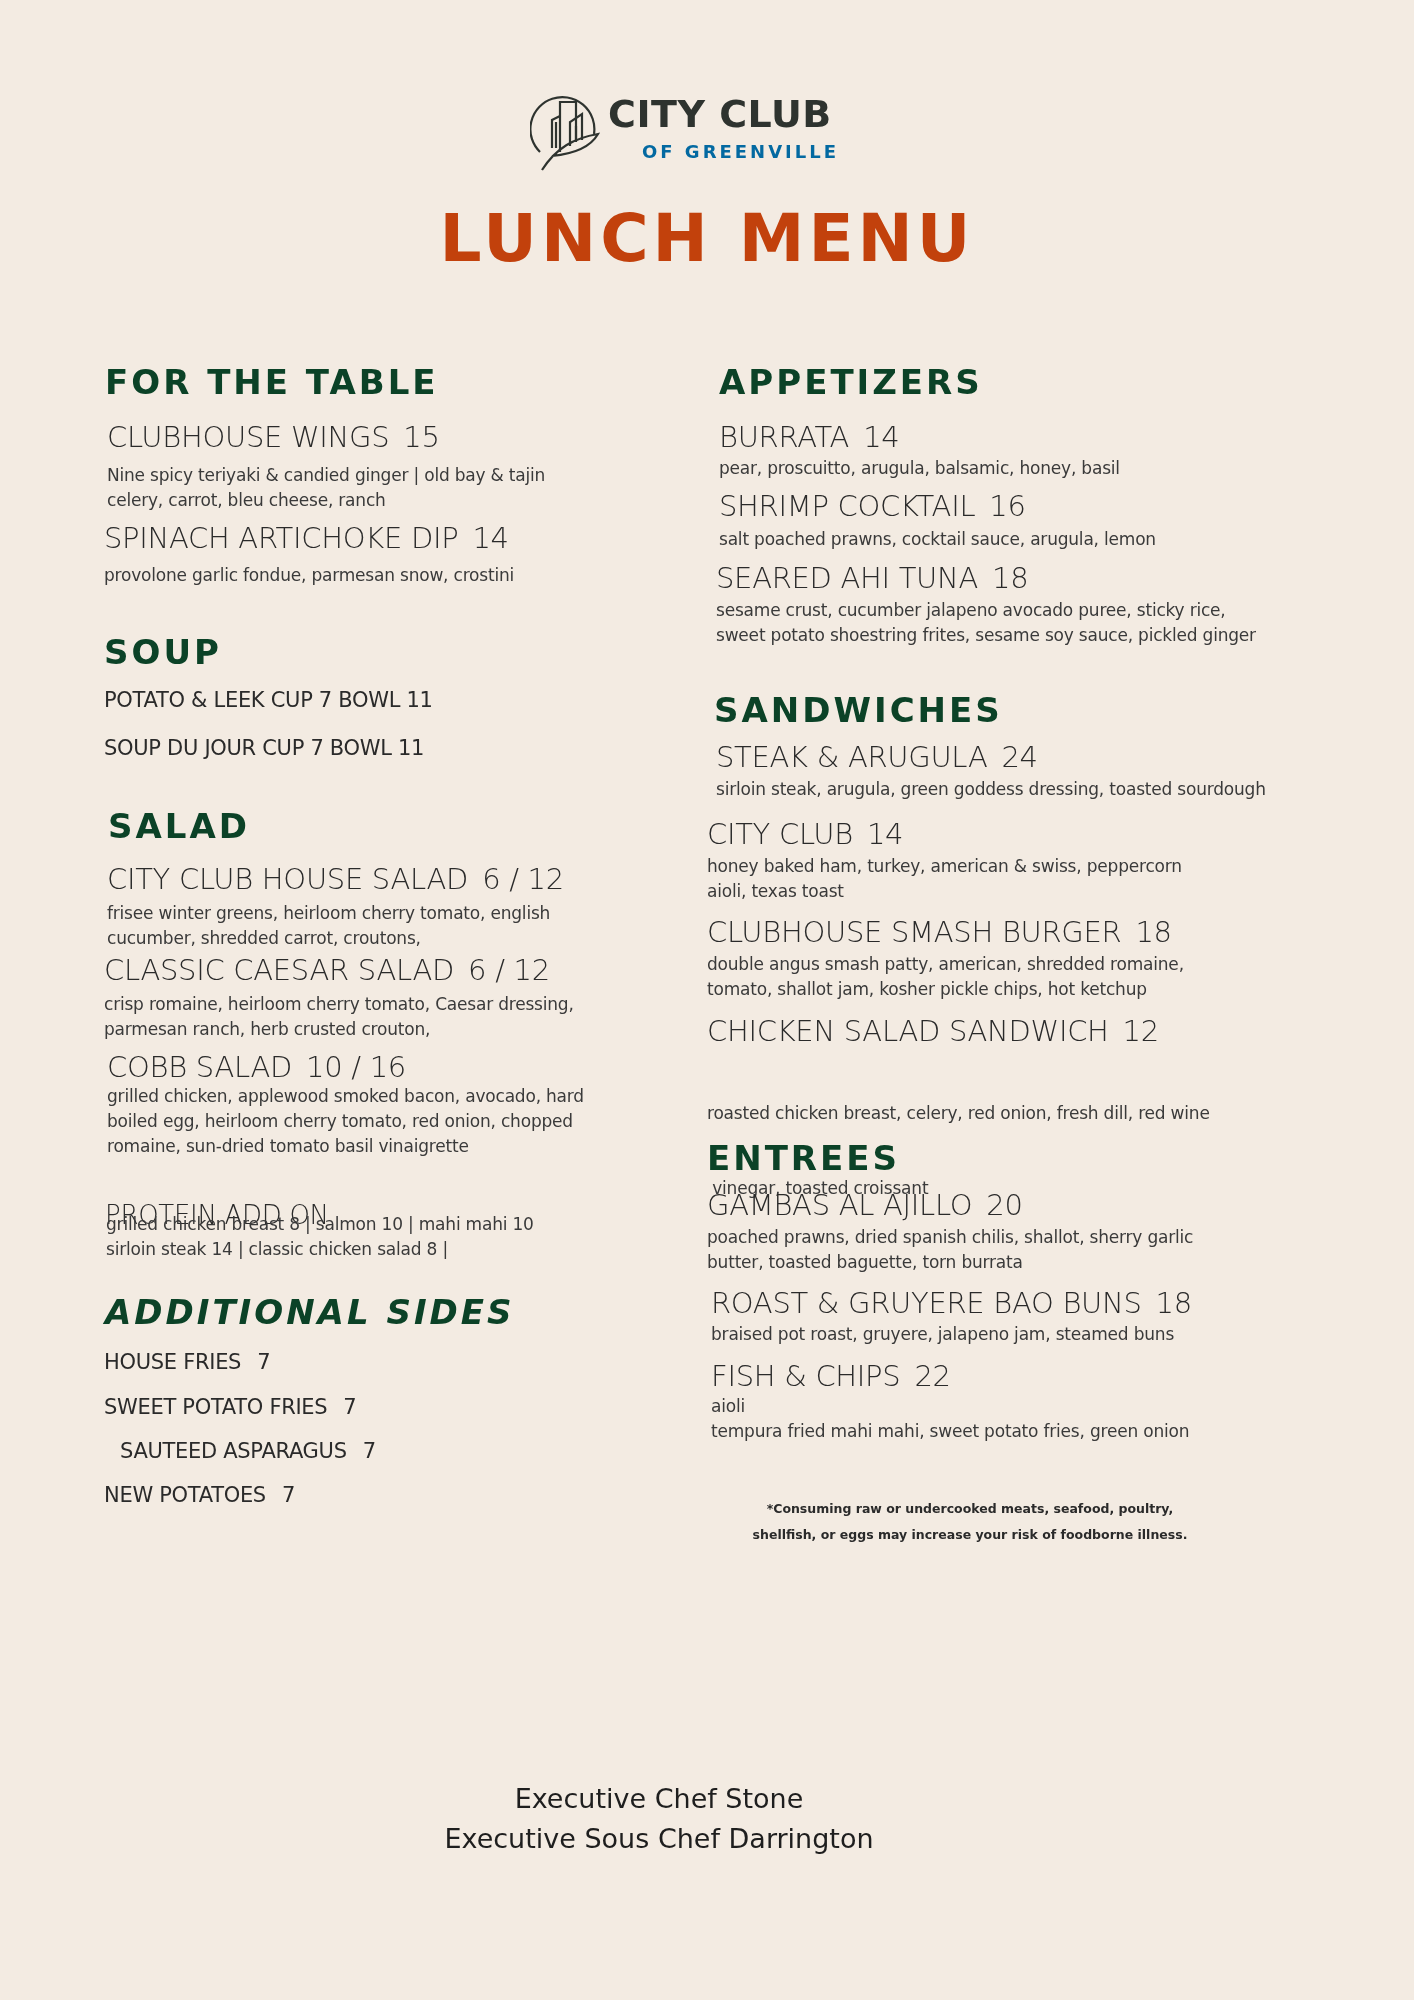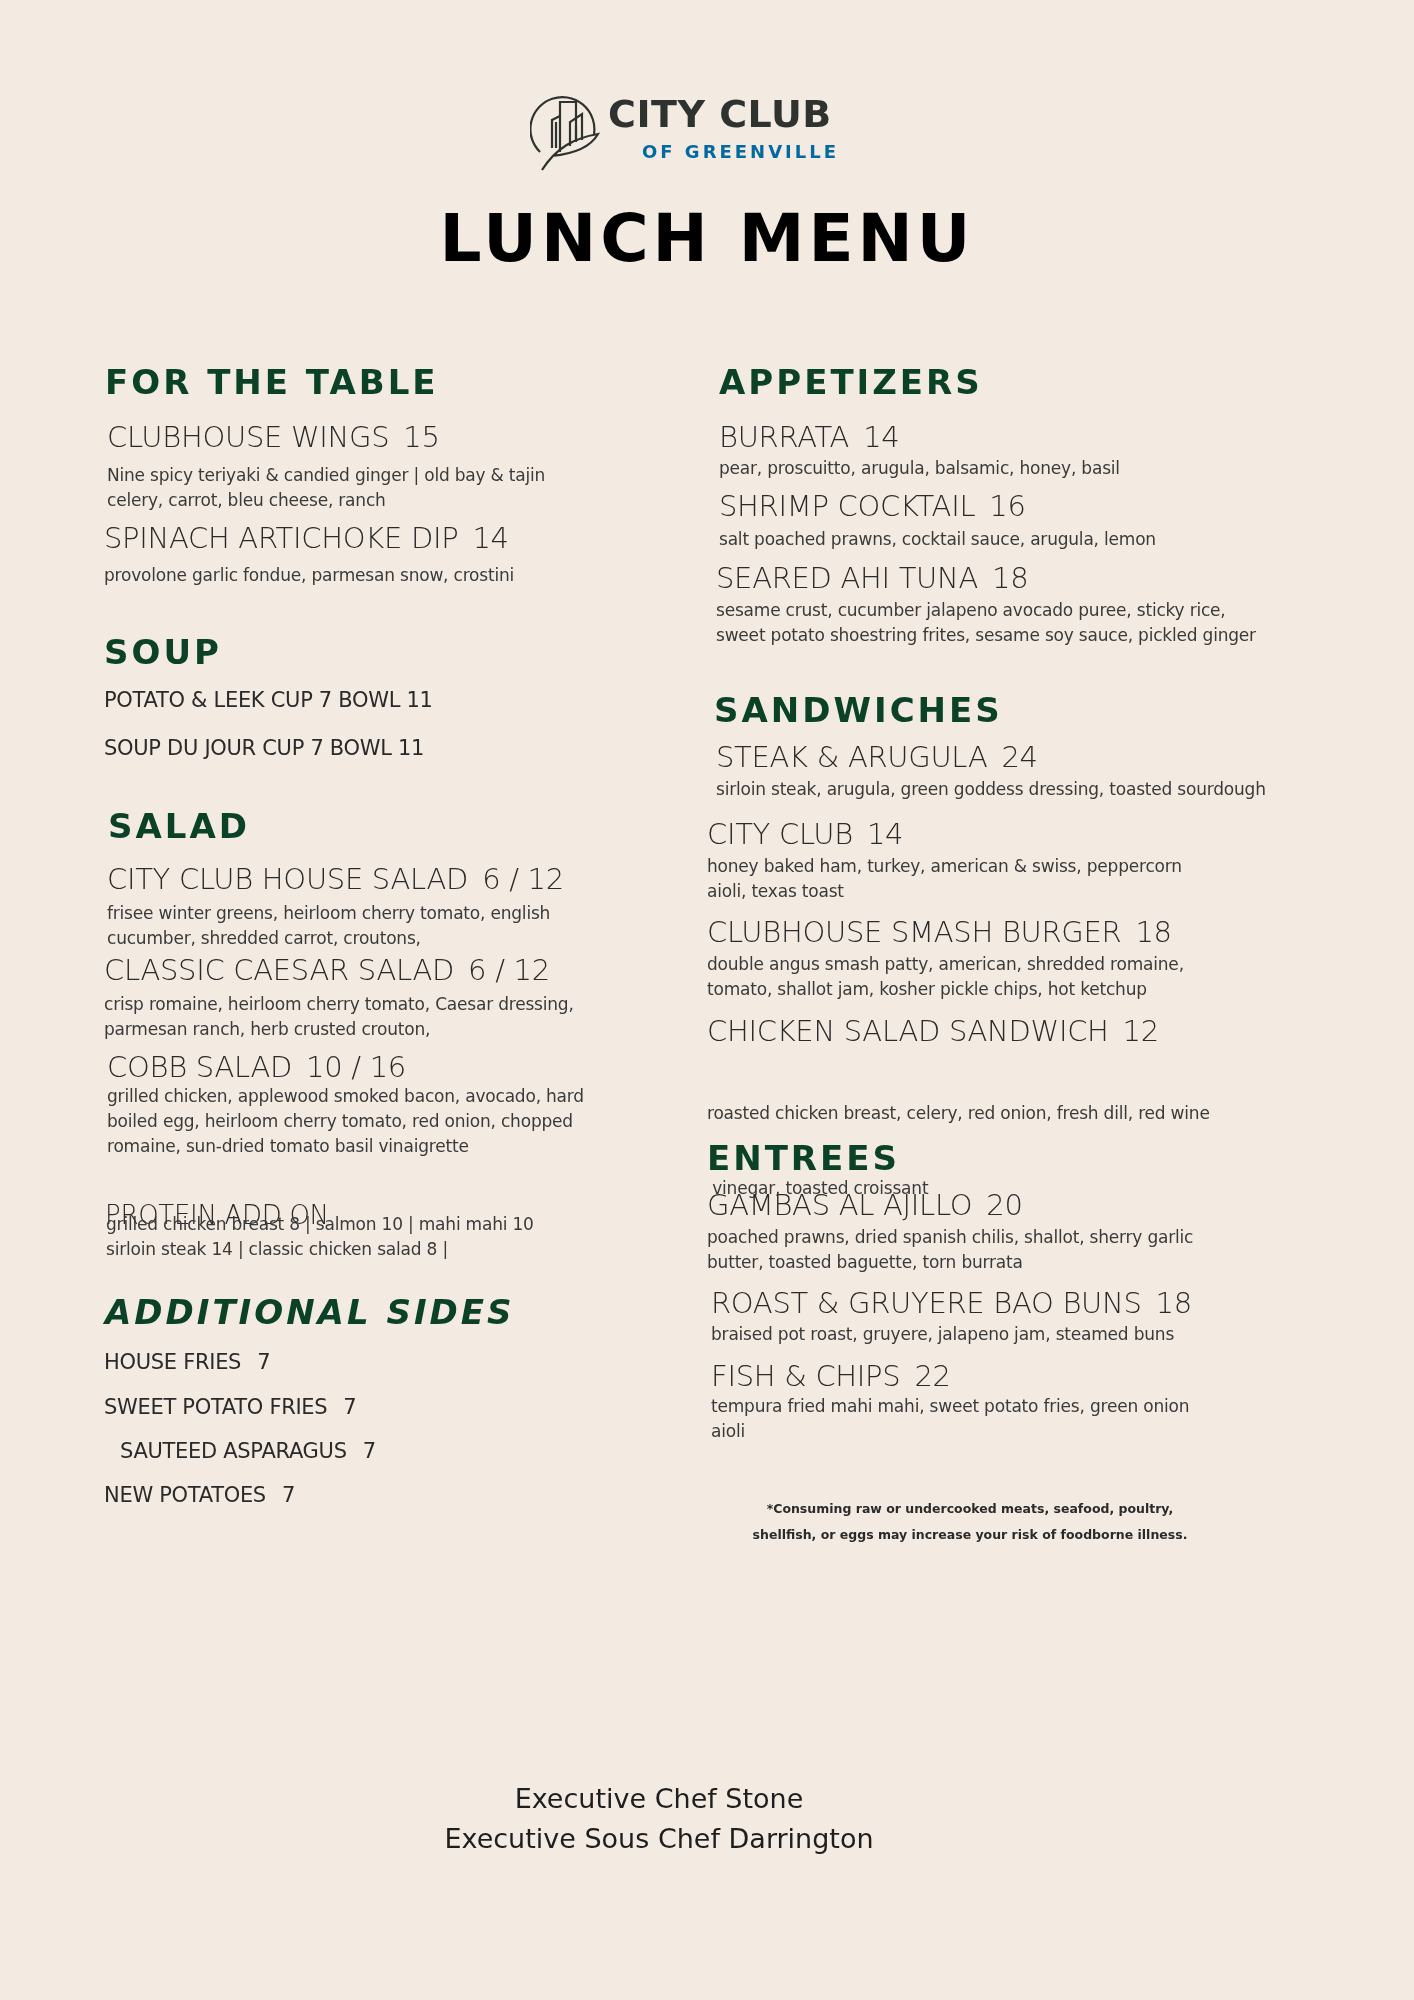--- a/index.html
+++ b/index.html
@@ -15,21 +15,21 @@
     left: 608px; top: 92px; font-family: "DejaVu Sans", sans-serif; font-weight: bold;
     font-size: 38px; color: #2e332f; letter-spacing: 0.5px; white-space: nowrap;
   }
   .logo-sub {
     left: 642px; top: 141px; font-family: "DejaVu Sans", sans-serif; font-weight: bold;
     font-size: 18px; color: #0369a1; letter-spacing: 3px; white-space: nowrap;
   }
   .page-title {
     left: 0; width: 1414px; top: 200px; text-align: center;
     font-family: "DejaVu Sans", sans-serif; font-weight: bold;
-    font-size: 66px; color: #000000; letter-spacing: 4px; white-space: nowrap;
+    font-size: 66px; color: #c2410c; letter-spacing: 4px; white-space: nowrap;
   }
   .sec {
     font-family: "DejaVu Sans", sans-serif; font-weight: bold; font-size: 34px;
     color: #0b4227; letter-spacing: 3px; white-space: nowrap;
   }
   .item {
     font-family: "DejaVu Sans", sans-serif; font-size: 29px; color: #2a2a2a;
     white-space: nowrap; letter-spacing: -0.3px; font-weight: 300;
   }
   .item .price { margin-left: 14px; }
@@ -209,22 +209,22 @@
   <span>ROAST &amp; GRUYERE BAO BUNS</span><span class="price">18</span>
 </div>
 <div class="abs desc" style="left:711px;top:1322px;">
   <div>braised pot roast, gruyere, jalapeno jam, steamed buns</div>
 </div>
 
 <div class="abs item" style="left:711px;top:1359px;">
   <span>FISH &amp; CHIPS</span><span class="price">22</span>
 </div>
 <div class="abs desc" style="left:711px;top:1394px;">
+  <div>aioli</div>
   <div>tempura fried mahi mahi, sweet potato fries, green onion</div>
-  <div>aioli</div>
 </div>
 
 <div class="abs disclaimer">
   <div>*Consuming raw or undercooked meats, seafood, poultry,</div>
   <div>shellfish, or eggs may increase your risk of foodborne illness.</div>
 </div>
 
 <div class="abs chef" style="top:1783px;">Executive Chef Stone</div>
 <div class="abs chef" style="top:1823px;">Executive Sous Chef Darrington</div>
 

